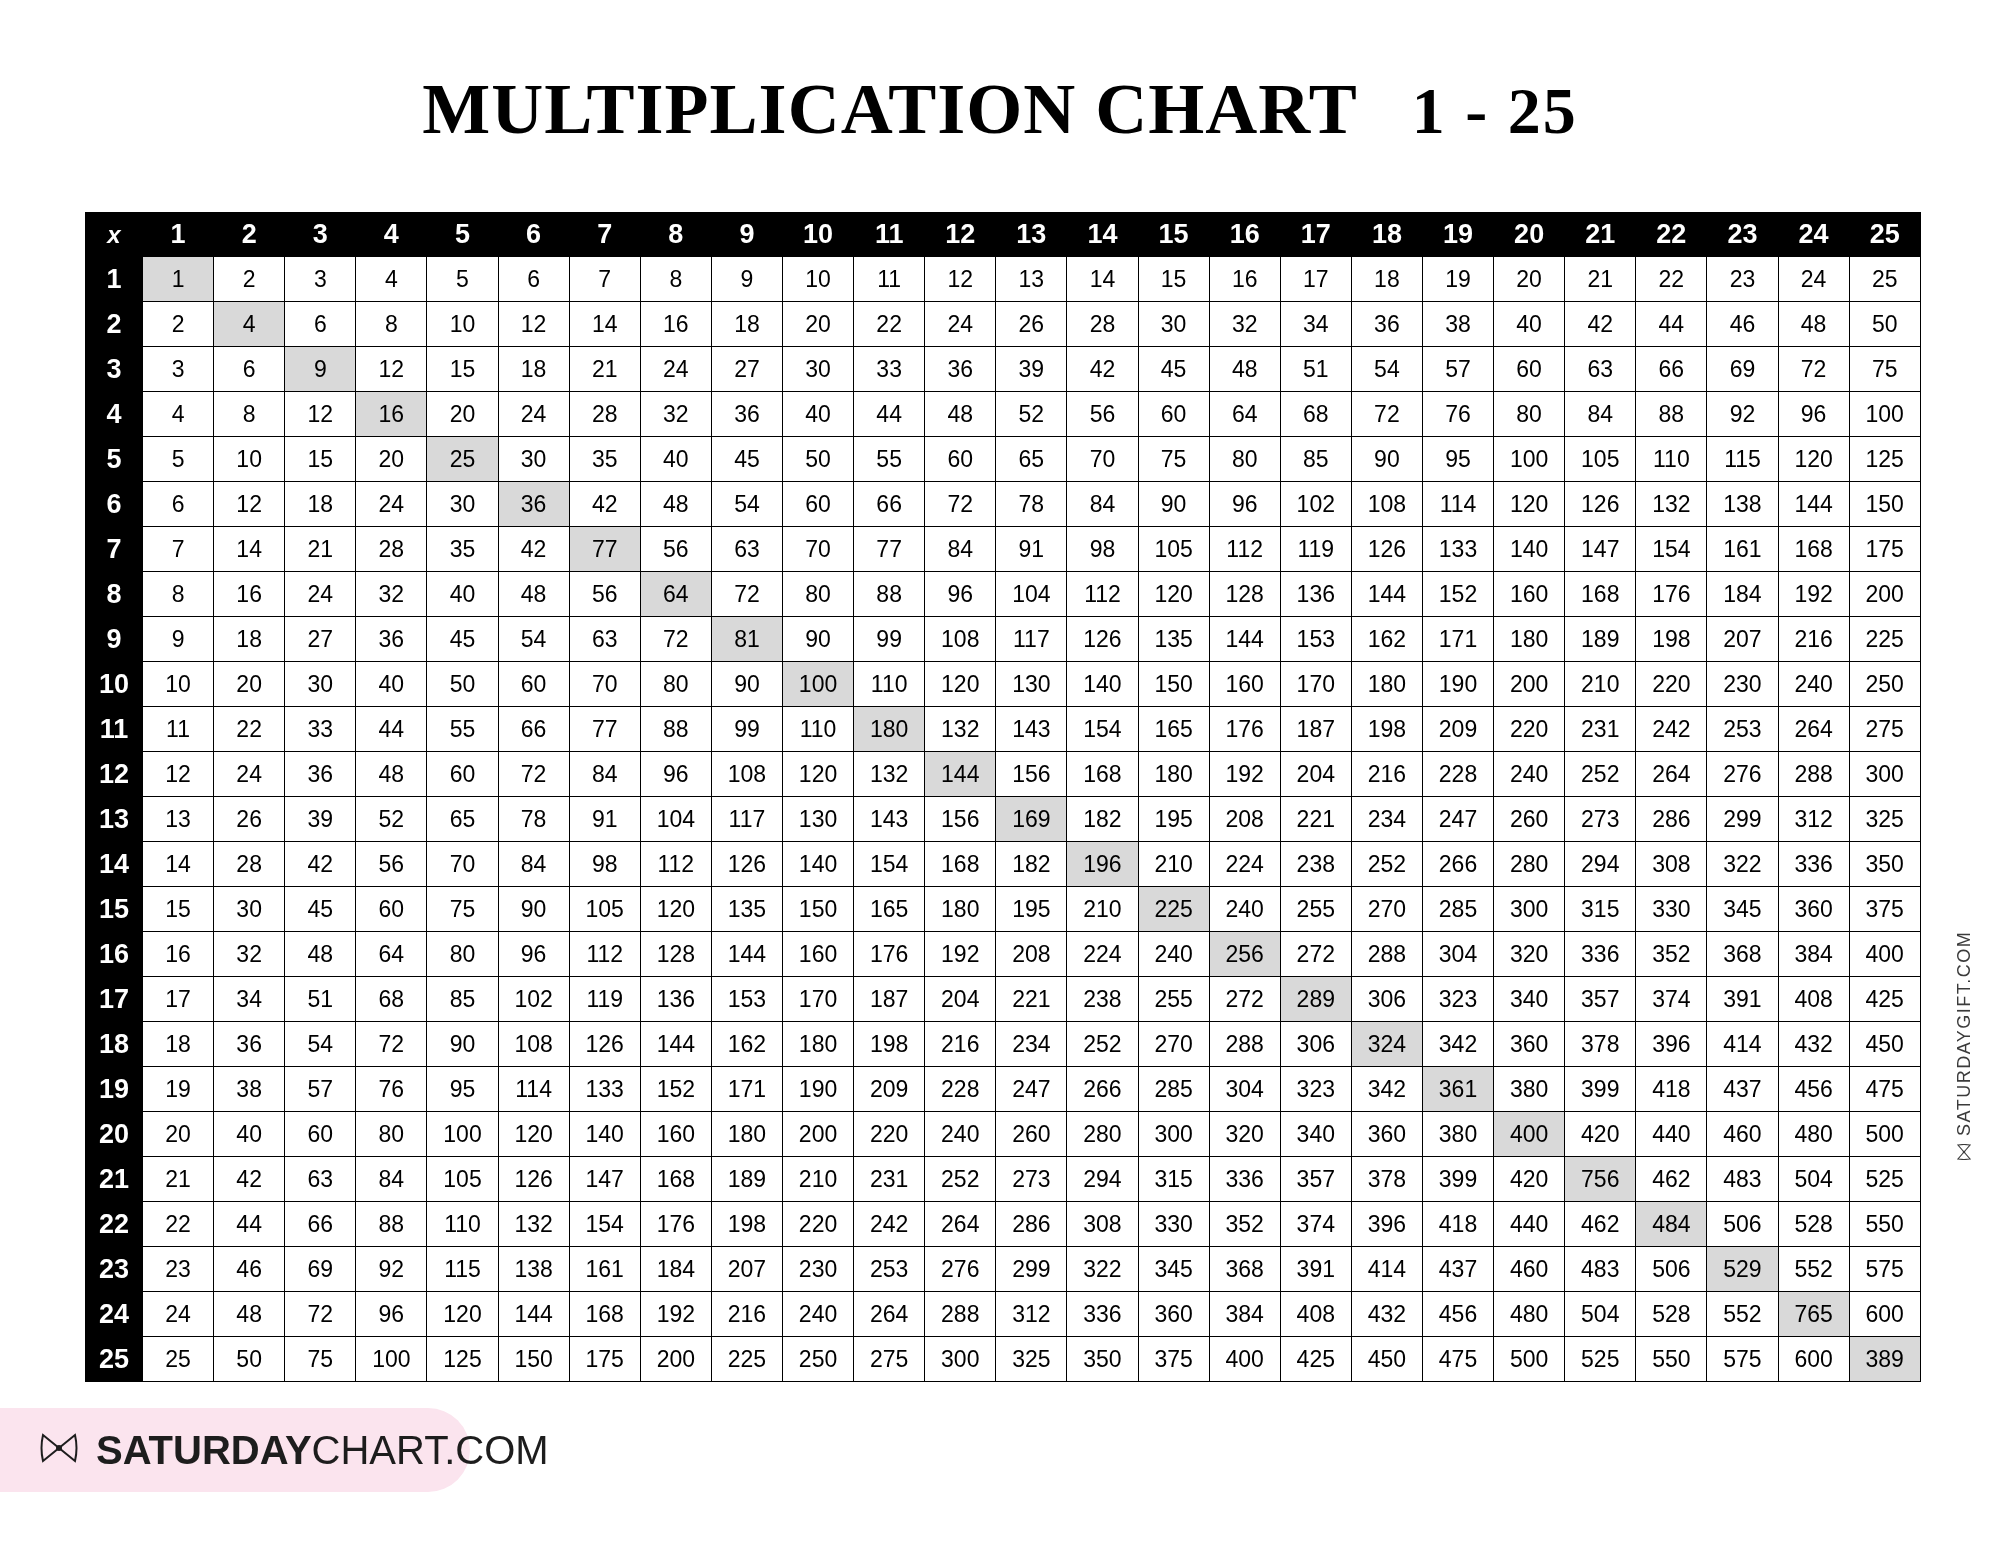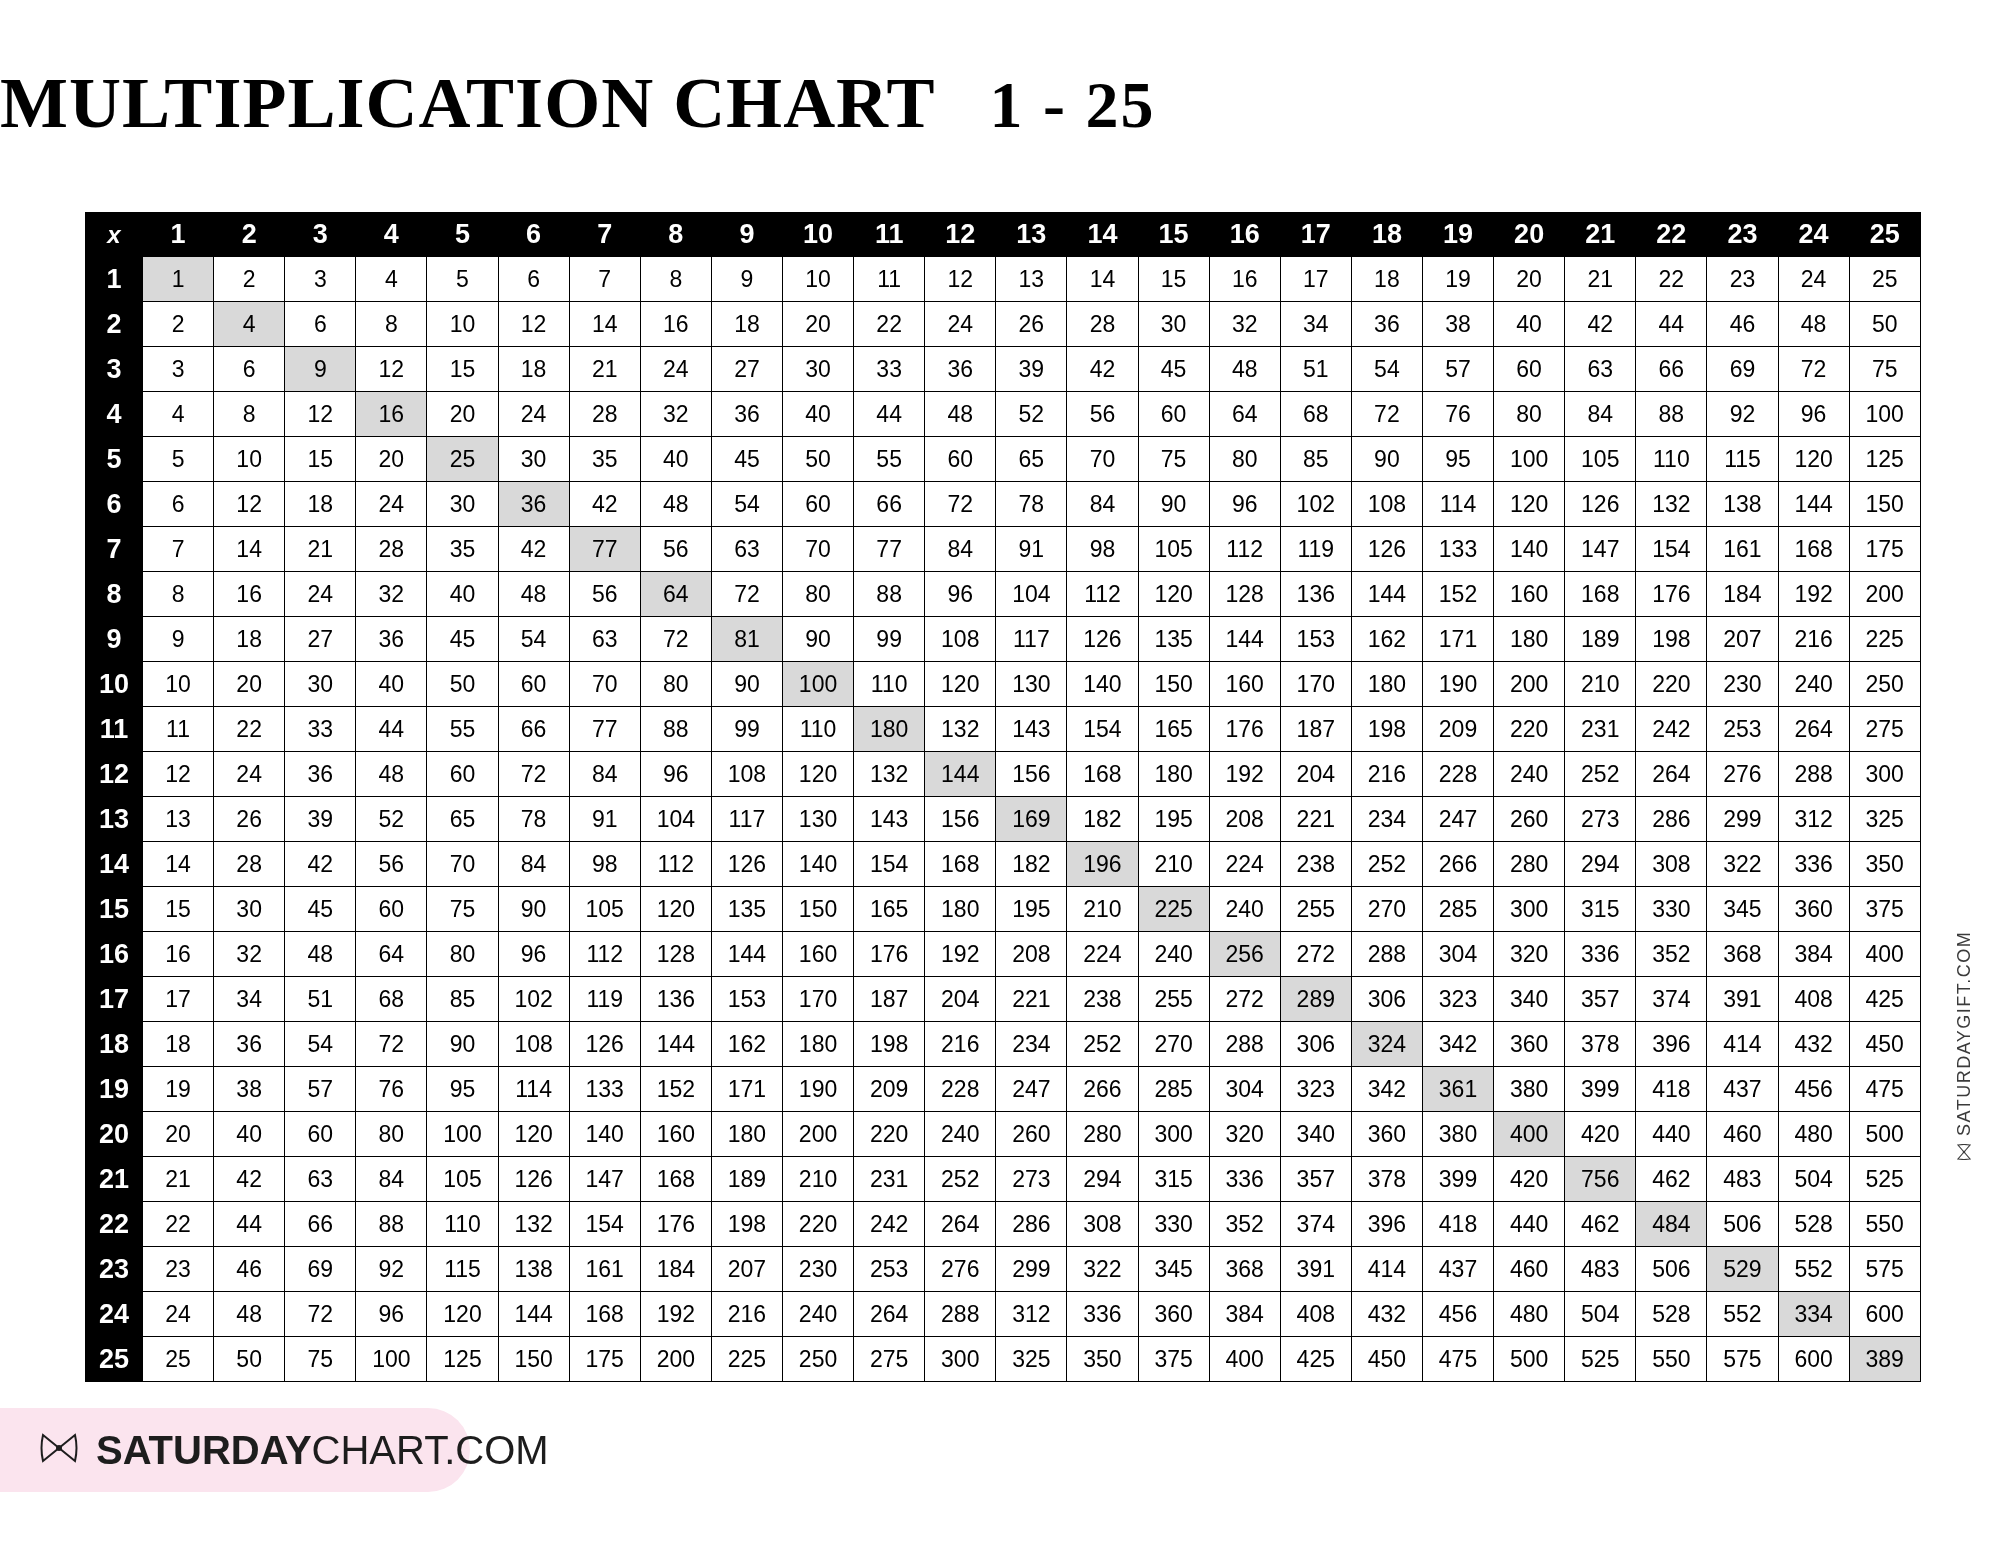--- a/index.html
+++ b/index.html
@@ -9,24 +9,24 @@
     height: 1545px;
     background: #ffffff;
     font-family: "Liberation Sans", sans-serif;
     position: relative;
     overflow: hidden;
   }
 
   
   #title-row {
     position: absolute;
-    top: 62px;
+    top: 68px;
     left: 0;
     width: 2000px;
-    text-align: left;
+    text-align: center;
     white-space: nowrap;
   }
   #title-main {
     font-family: "Liberation Serif", serif;
     font-weight: bold;
     font-size: 72px;
     letter-spacing: 1px;
     color: #000;
   }
   #title-range {
@@ -817,21 +817,21 @@
           <td>336</td>
           <td>360</td>
           <td>384</td>
           <td>408</td>
           <td>432</td>
           <td>456</td>
           <td>480</td>
           <td>504</td>
           <td>528</td>
           <td>552</td>
-          <td class="diag">334</td>
+          <td class="diag">765</td>
           <td>600</td>
         </tr>
         <tr>
           <th class="rowhdr">25</th>
           <td>25</td>
           <td>50</td>
           <td>75</td>
           <td>100</td>
           <td>125</td>
           <td>150</td>

